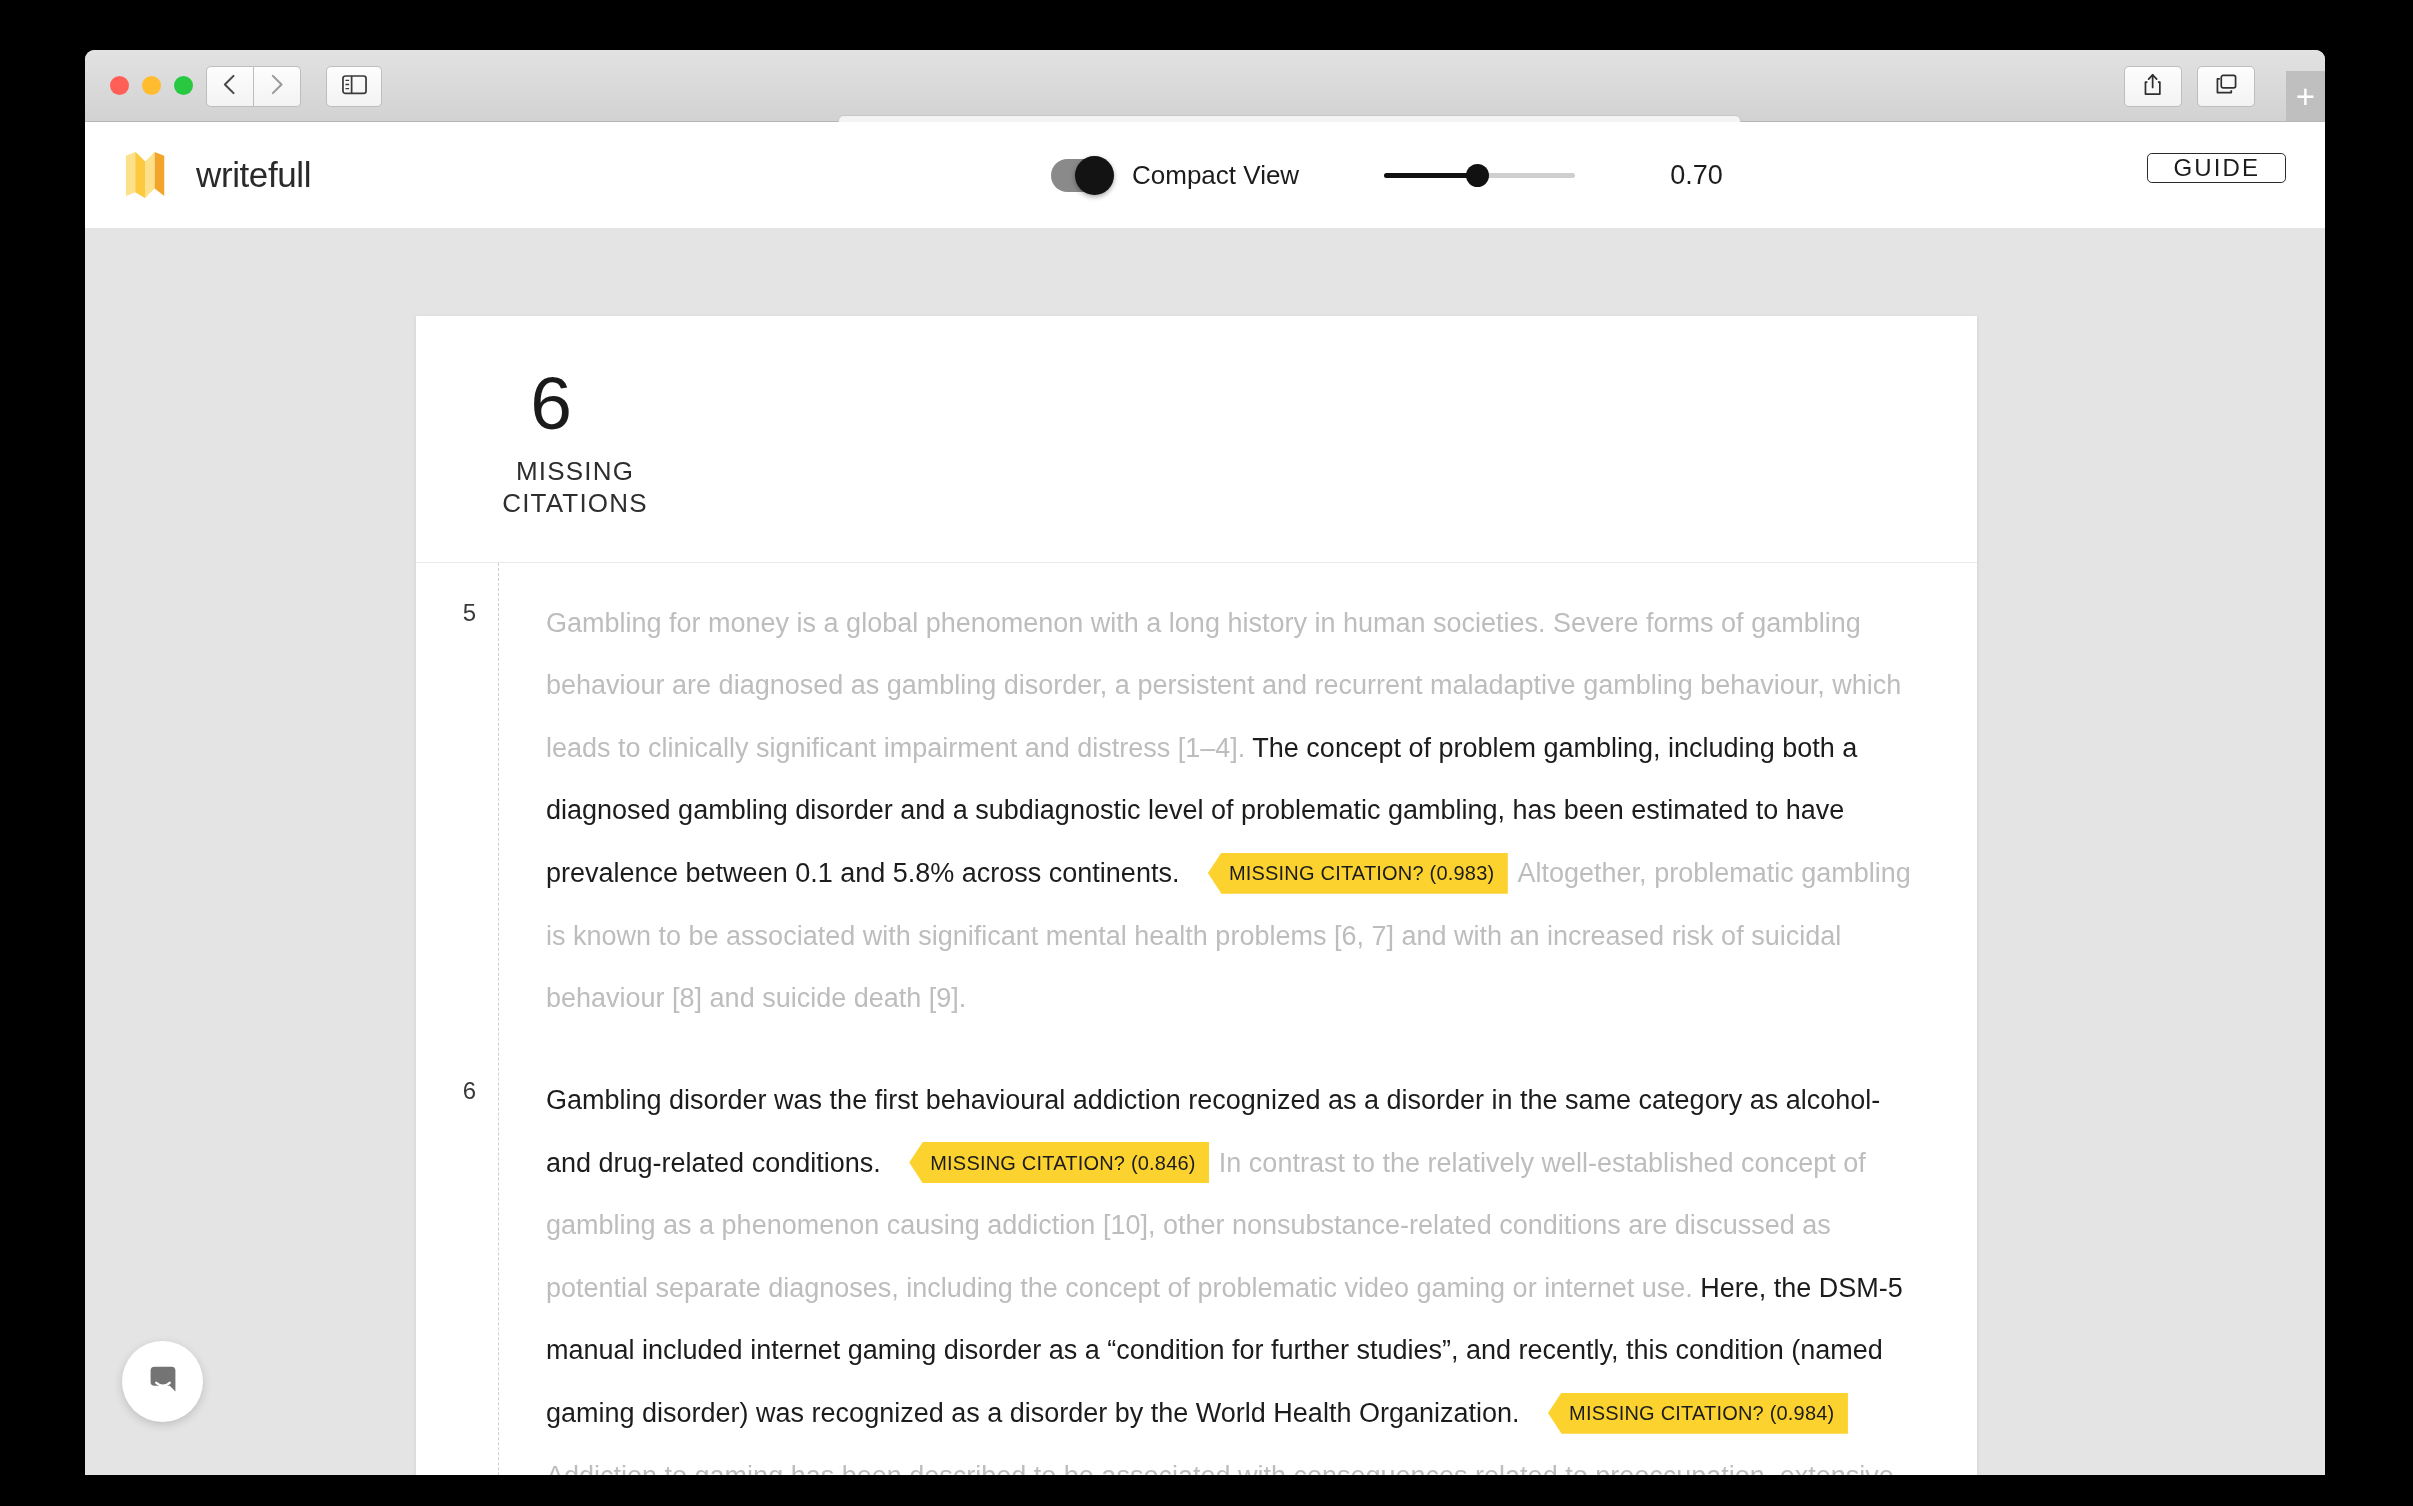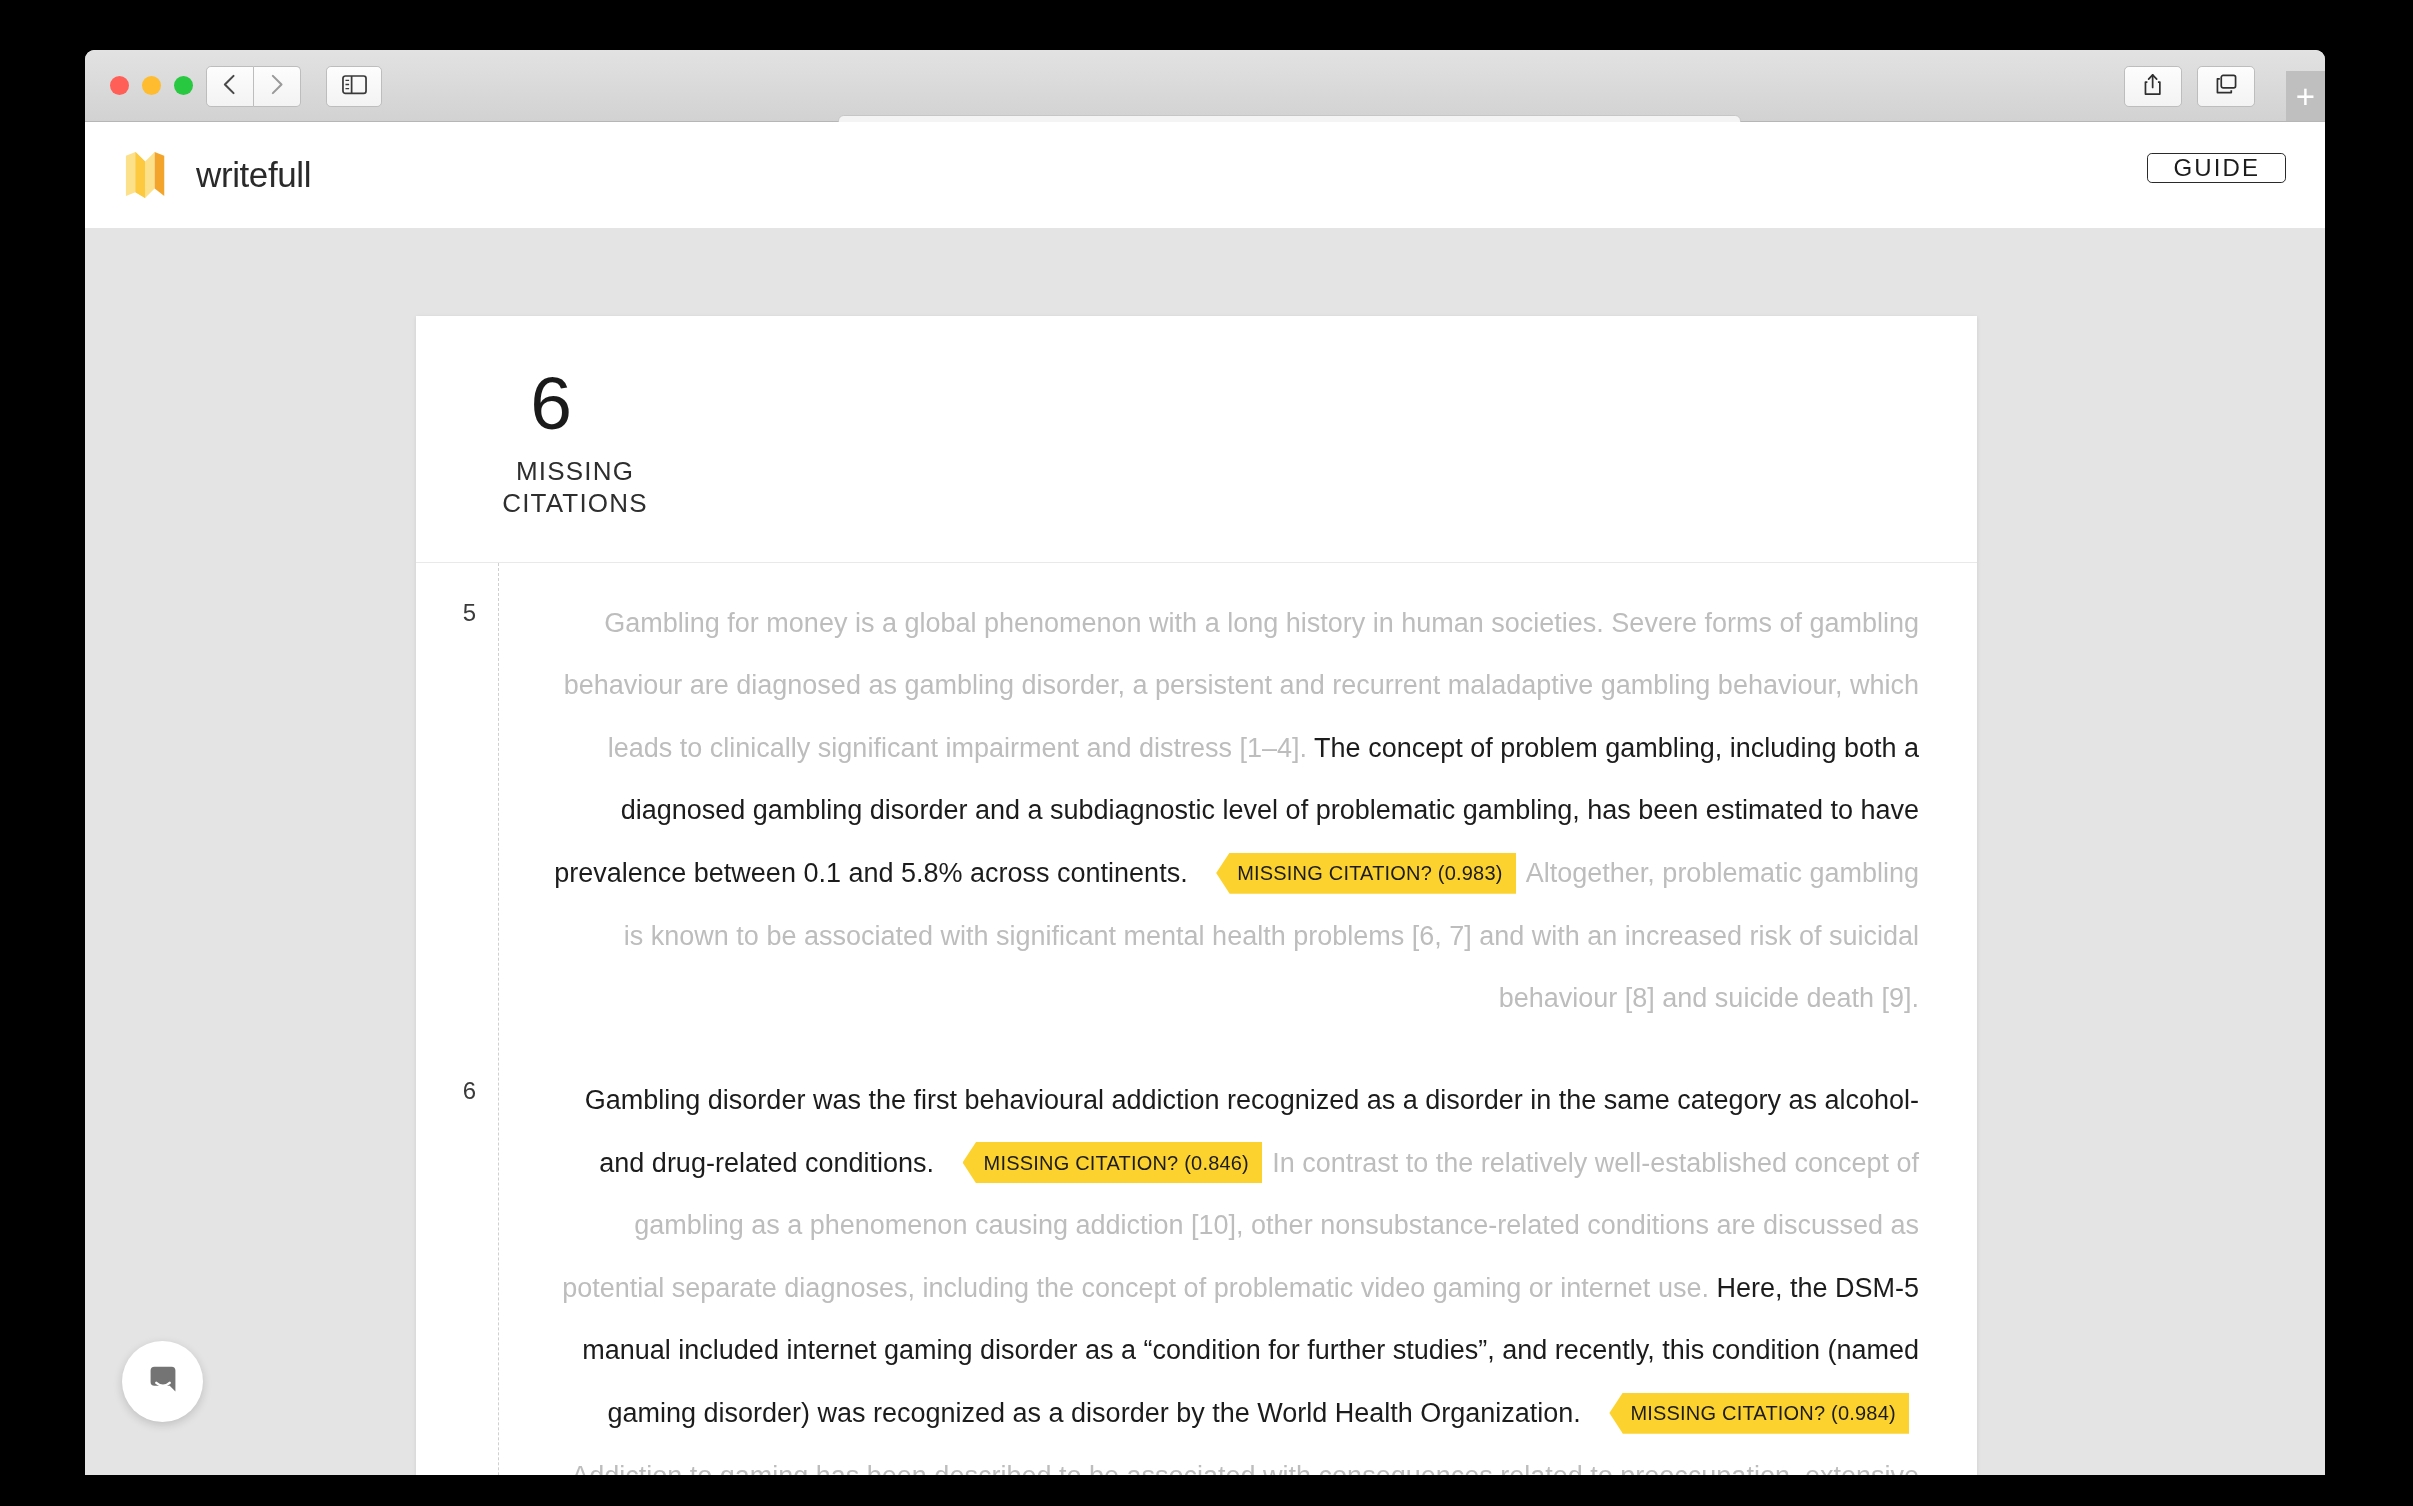--- a/index.html
+++ b/index.html
@@ -321,21 +321,20 @@
     font-size: 24px;
     color: #3a3a3a;
     padding-top: 7.7px;
   }
   .para-body {
     margin-left: 70px;
     font-size: 27px;
     line-height: 2.32;
     color: #bdbdbd;
     max-width: 1386px;
-    text-align: right;
   }
   .hl { color: #1c1c1c; }
 
   .tag {
     display: inline-block;
     position: relative;
     background: #fcd22f;
     color: #1c1c1c;
     font-size: 20px;
     letter-spacing: 0.2px;
@@ -455,20 +454,34 @@
             <polygon points="2,6 12,2 12,44 2,48" fill="#fde08a"></polygon>
             <polygon points="12,2 22,12 22,50 12,44" fill="#fbc93f"></polygon>
             <polygon points="22,50 32,40 32,2 22,12" fill="#fde08a"></polygon>
             <polygon points="32,2 42,6 42,48 32,40" fill="#f3a52b"></polygon>
             <polygon points="12,44 22,50 22,12 12,2" fill="#fbc93f" opacity="0.85"></polygon>
           </svg>
         </span>
         <span class="brand-name">writefull</span>
       </div>
 
+      <div class="center-controls">
+        <div class="toggle">
+          <div class="knob"></div>
+        </div>
+        <span class="toggle-label">Compact View</span>
+
+        <div class="slider-wrap">
+          <div class="slider">
+            <div class="fill" style="width: 49%;"></div>
+            <div class="thumb" style="left: 49%;"></div>
+          </div>
+          <span class="slider-value">0.70</span>
+        </div>
+      </div>
 
       <div class="guide-btn">GUIDE</div>
     </div>
 
     <div class="appbody">
 
       <div class="paper">
 
         <div class="summary">
           <div class="summary-count">6</div>

